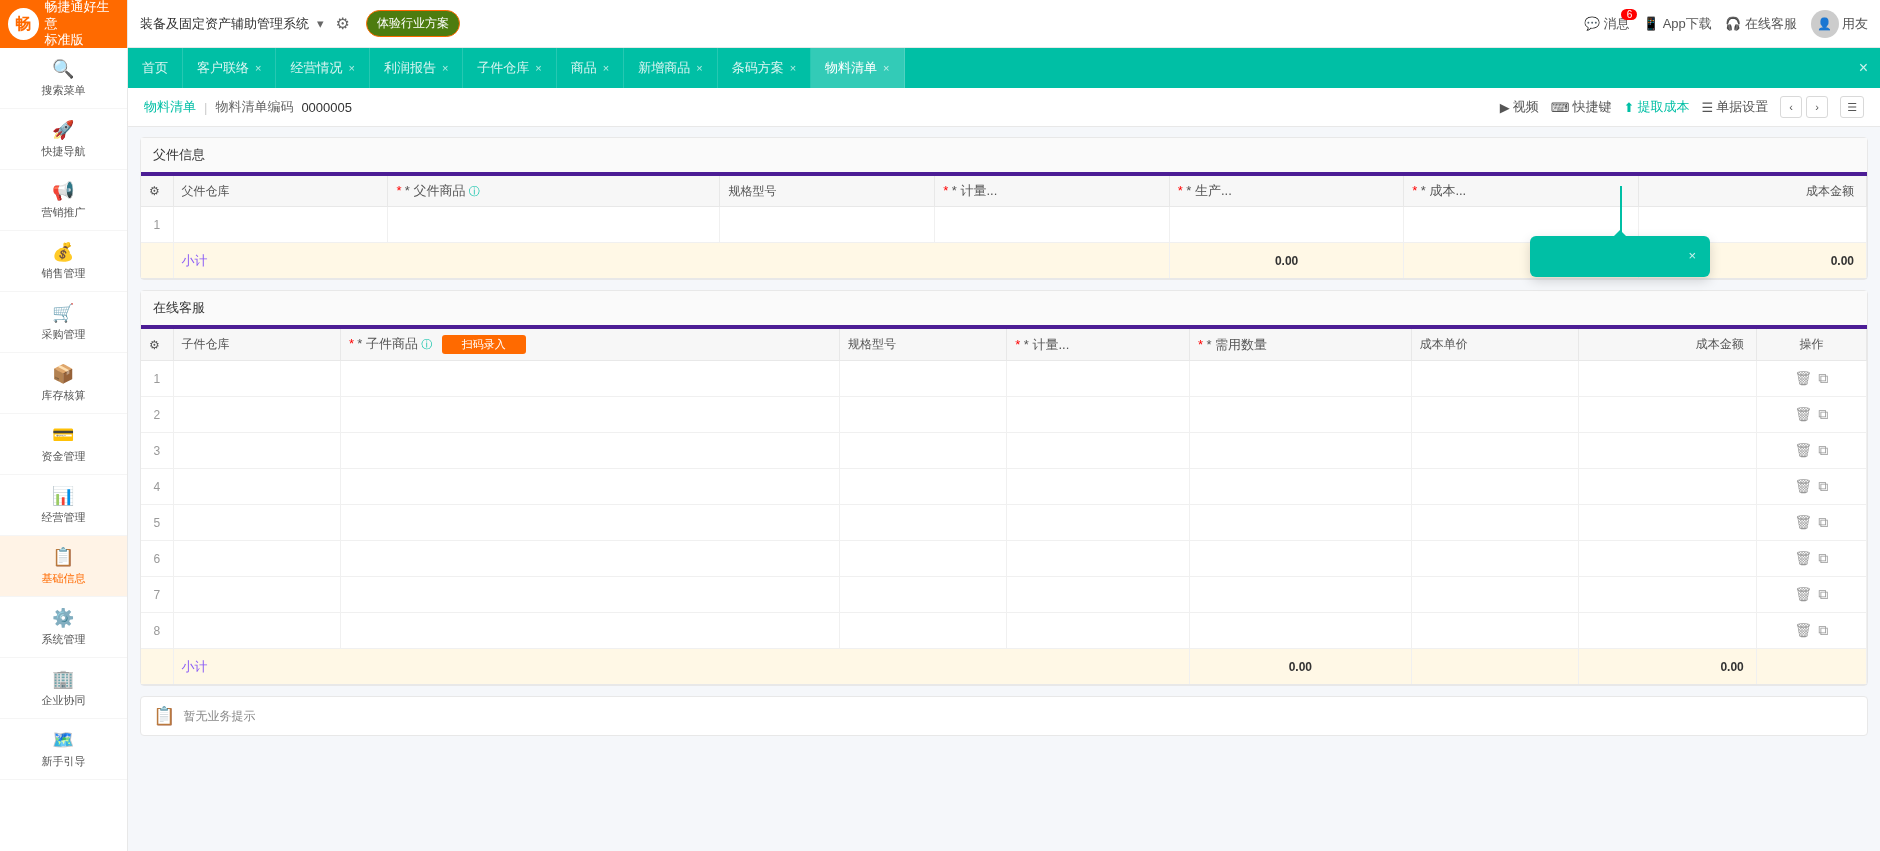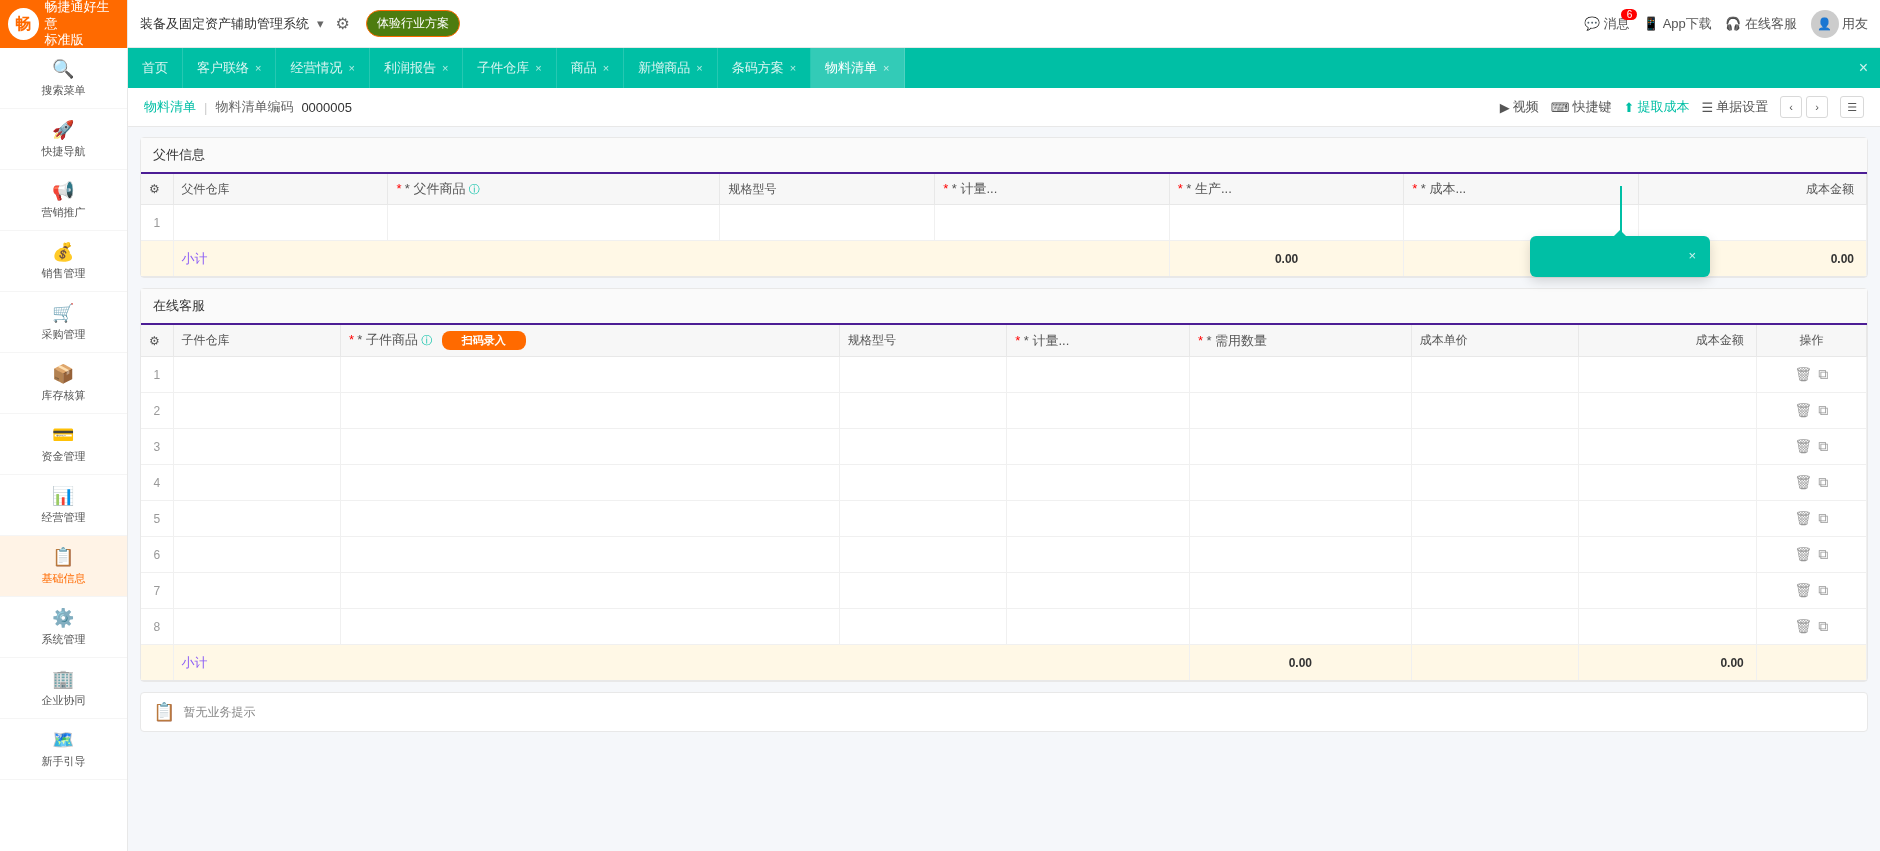--- a/index.html
+++ b/index.html
@@ -129,21 +129,21 @@
     }
     .breadcrumb-item { color: #00bfa5; font-size: 13px; cursor: pointer; }
     .breadcrumb-sep { color: #ccc; }
     .breadcrumb-actions { margin-left: auto; display: flex; align-items: center; gap: 12px; color: #555; font-size: 12px; }
     .breadcrumb-actions .action-item { display: flex; align-items: center; gap: 3px; cursor: pointer; color: #555; }
     .pag-btns { display: flex; gap: 4px; }
     .pag-btn { width: 22px; height: 22px; border: 1px solid #d9d9d9; background: #fff; border-radius: 3px; display: flex; align-items: center; justify-content: center; cursor: pointer; font-size: 11px; color: #555; }
 
     
     .section { background: #fff; margin: 10px 12px; border: 1px solid #e8e8e8; border-radius: 4px; }
-    .section-title { padding: 8px 12px; font-size: 13px; color: #333; font-weight: 500; border-bottom: 2px solid #4c1d95; background: #fafafa; }
+    .section-title { padding: 8px 12px; font-size: 13px; color: #333; font-weight: 500; border-bottom: 4px solid #4c1d95; background: #fafafa; }
 
     
     .data-table { width: 100%; border-collapse: collapse; }
     .data-table th {
       background: #f7f7f7;
       padding: 6px 8px;
       text-align: left;
       font-weight: 500;
       color: #555;
       border-bottom: 1px solid #e8e8e8;
@@ -162,24 +162,23 @@
     .data-table .row-num { text-align: center; color: #999; padding: 0 6px; width: 30px; }
     .subtotal-row { background: #fff8e6; }
     .subtotal-row td { padding: 6px 8px; font-weight: 500; color: #333; border-bottom: 1px solid #e8e8e8; }
     .subtotal-label { color: #8b5cf6; }
     .th-settings { width: 32px; text-align: center; }
     .scan-btn {
       background: #ff6a00;
       color: #fff;
       border: none;
       padding: 2px 20px;
-      border-radius: 8px;
+      border-radius: 3px;
       font-size: 11px;
       cursor: pointer;
-      font-weight: bold;
     }
     .action-icons { display: flex; gap: 6px; justify-content: center; padding: 0 4px; }
     .action-icon { color: #999; cursor: pointer; font-size: 14px; }
 
     
     .tooltip-box {
       position: absolute;
       top: 148px;
       right: 170px;
       background: #00bfa5;

